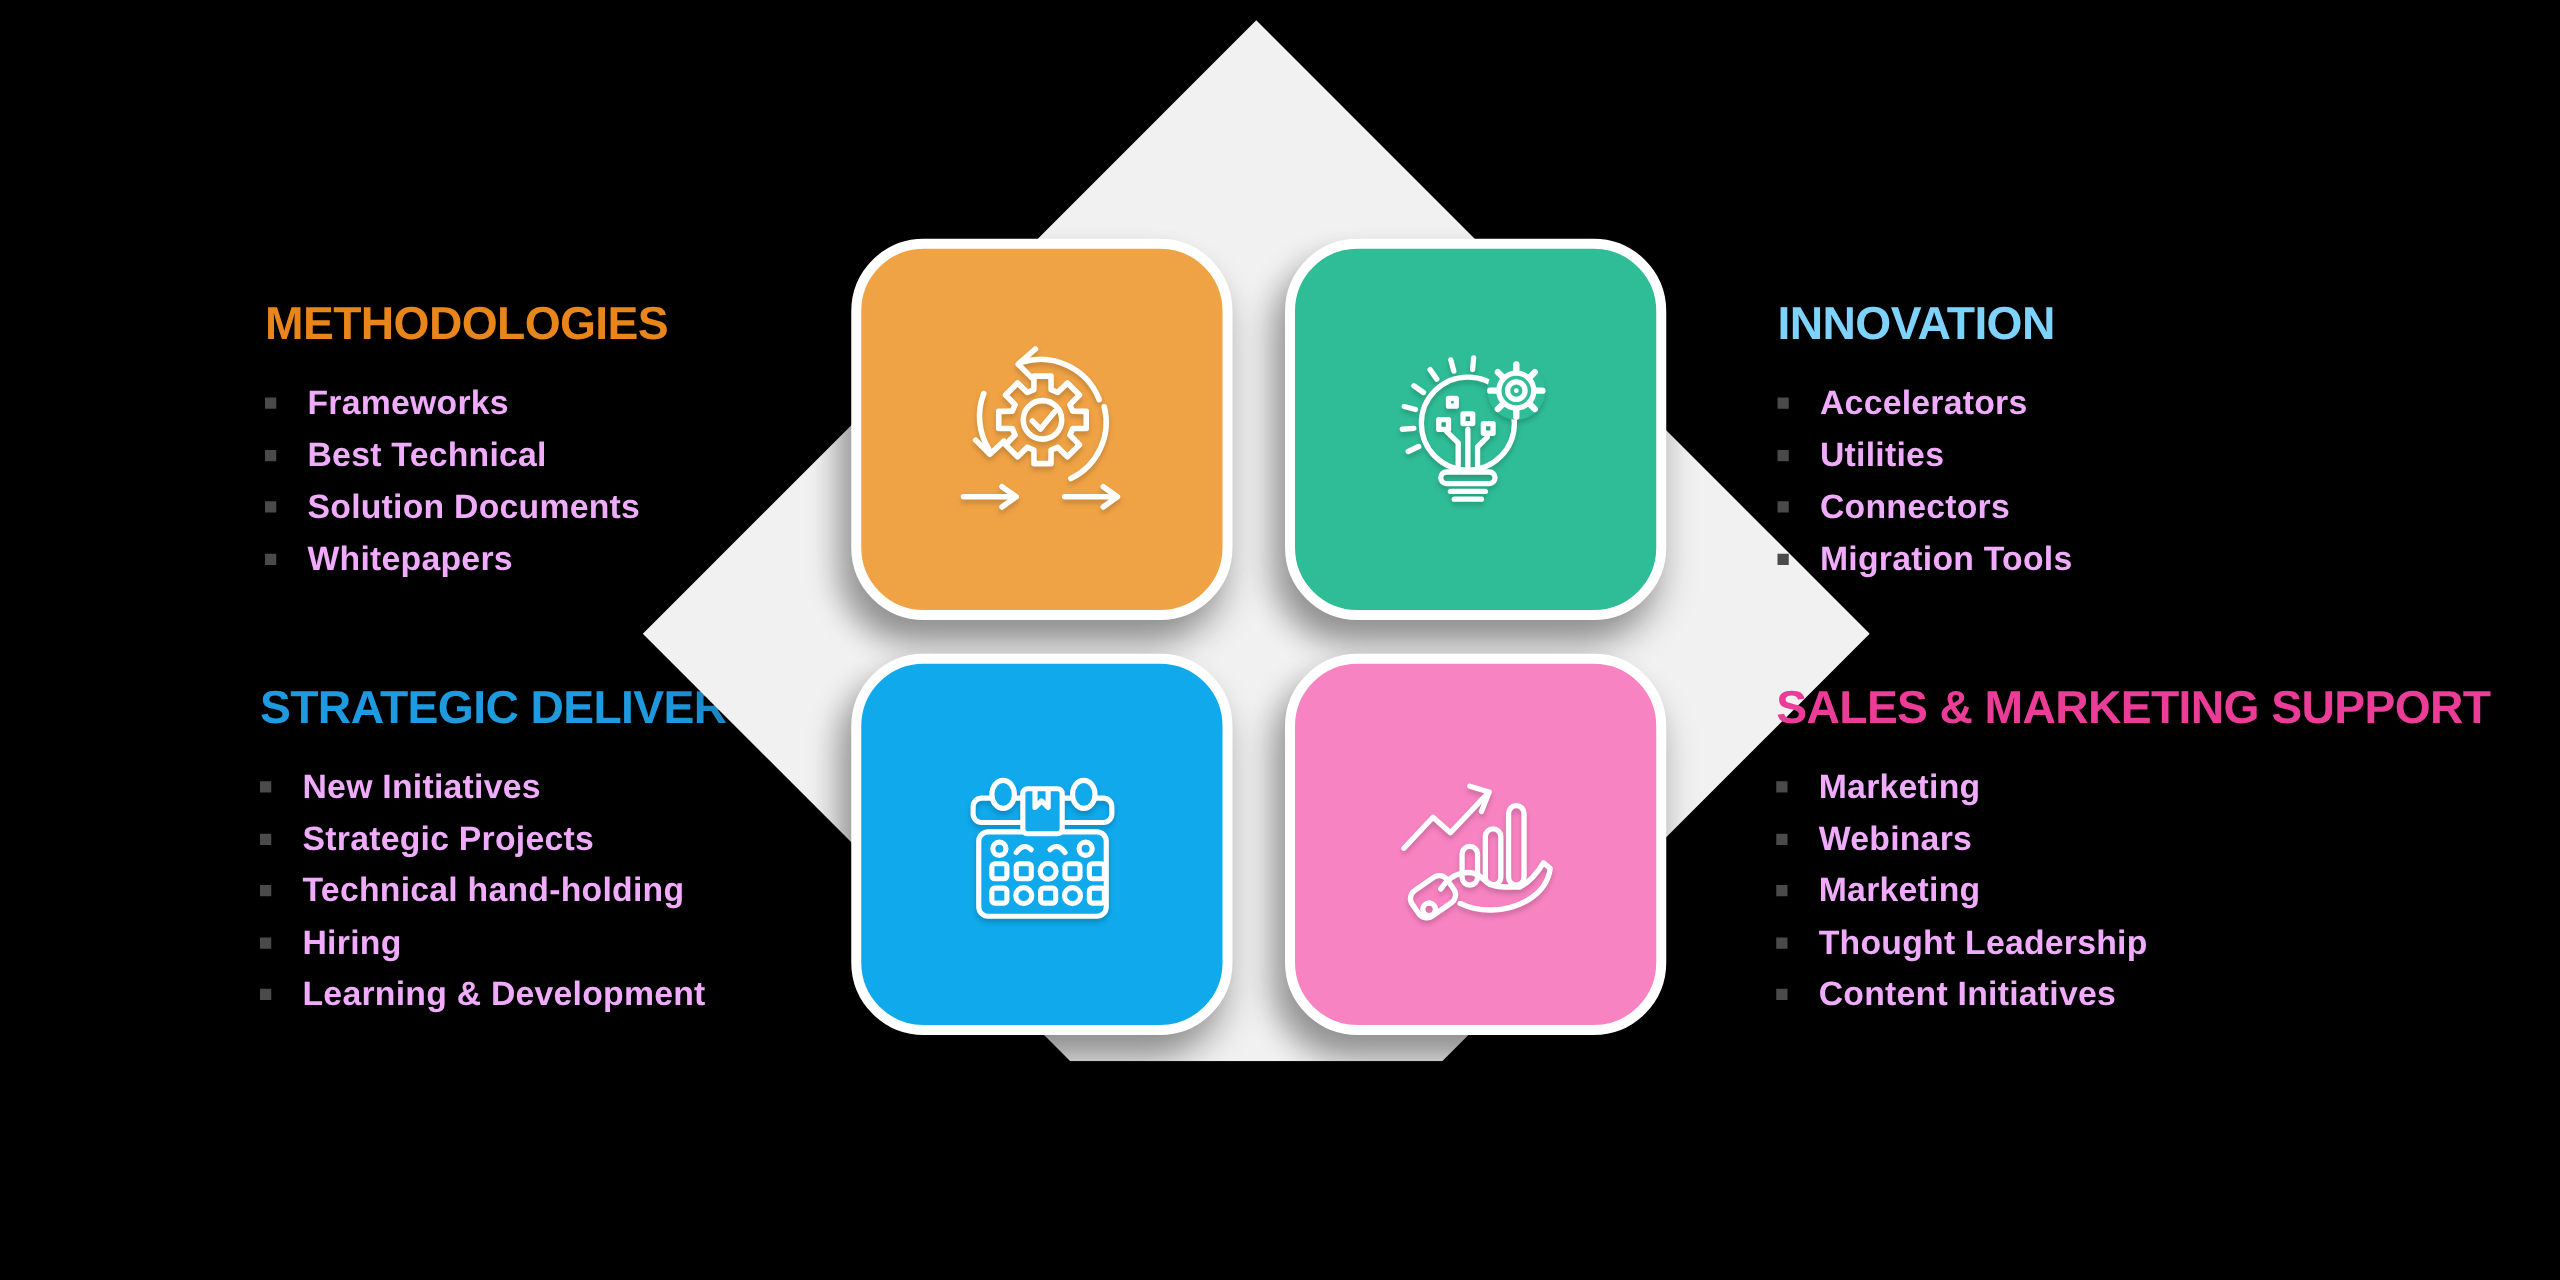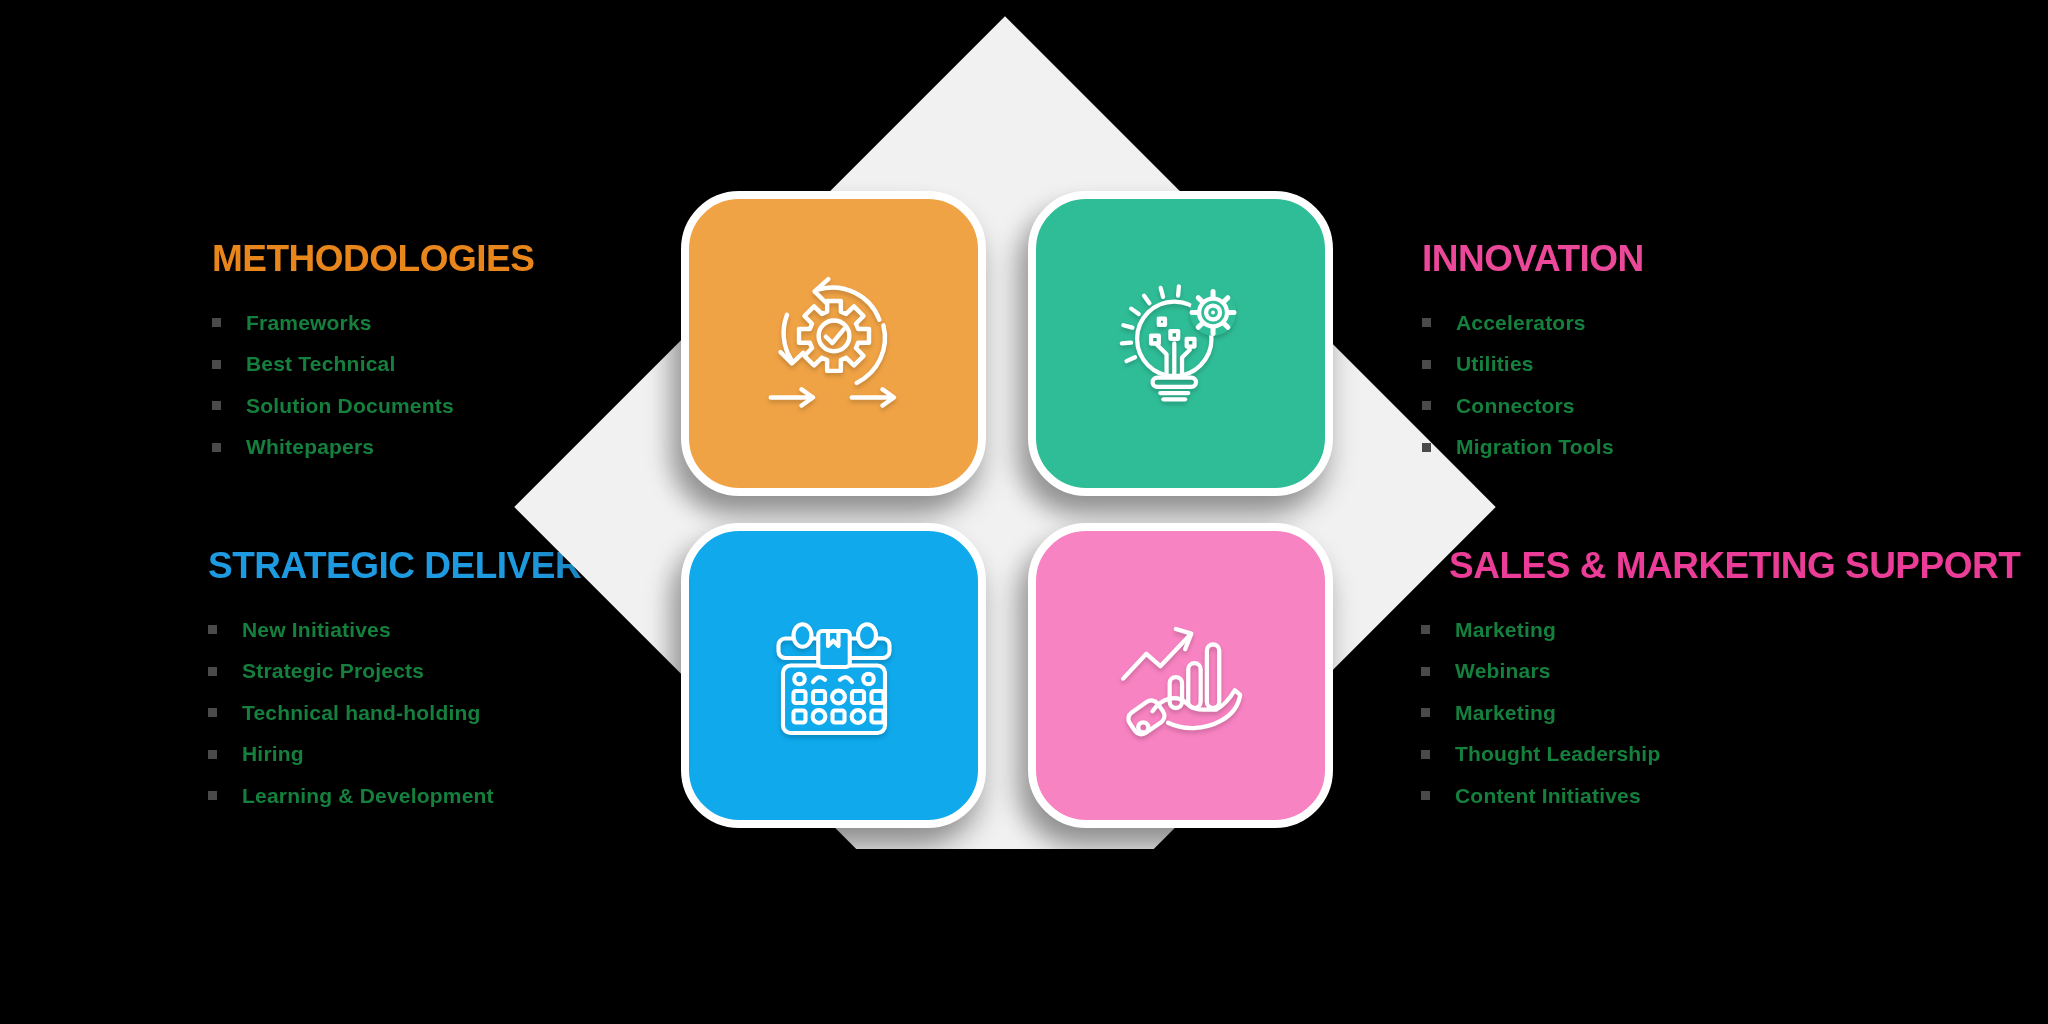--- a/index.html
+++ b/index.html
@@ -21,35 +21,35 @@
   }
   .tile-methodologies{left:681px;top:191px;background:#F0A345;}
   .tile-innovation  {left:1028px;top:191px;background:#2FBD97;}
   .tile-strategic   {left:681px;top:523px;background:#0FA9EC;}
   .tile-sales       {left:1028px;top:523px;background:#F883C2;}
   .tile svg{filter:drop-shadow(0 3px 2px rgba(0,0,0,.18));}
 
   
   .head{position:absolute;margin:0;font-size:37px;font-weight:800;
         letter-spacing:-.5px;line-height:1;white-space:nowrap;}
-  .c-orange{color:#E8861C;} .c-teal{color:#ec4899;}
+  .c-orange{color:#E8861C;} .c-teal{color:#7dd3fc;}
   .c-blue{color:#1E9BE0;}   .c-pink{color:#EB3C98;}
   .head-tl{left:212px;top:240px;z-index:0;}
   .head-tr{left:1422px;top:240px;z-index:2;}
   .head-bl{left:208px;top:547px;z-index:0;}
-  .head-br{left:1421px;top:547px;z-index:2;margin-left:28px;}
+  .head-br{left:1421px;top:547px;z-index:2;}
 
   ul.items{position:absolute;list-style:none;margin:0;padding:0;}
   .list-tl{left:212px;top:302px;z-index:0;}
   .list-tr{left:1422px;top:302px;z-index:2;}
   .list-bl{left:208px;top:609px;z-index:0;}
   .list-br{left:1421px;top:609px;z-index:2;}
   ul.items li{
     display:flex;align-items:center;height:41.5px;
-    font-size:21px;font-weight:bold;color:#15803d;letter-spacing:.2px;white-space:nowrap;
+    font-size:27px;font-weight:bold;color:#f0abfc;letter-spacing:.2px;white-space:nowrap;
   }
   .bullet{width:9px;height:9px;background:#4A4A4A;margin-right:25px;flex:none;}
 </style>
 </head>
 <body>
 
 <div class="stage">
 
   <div class="diamond"></div>
 

